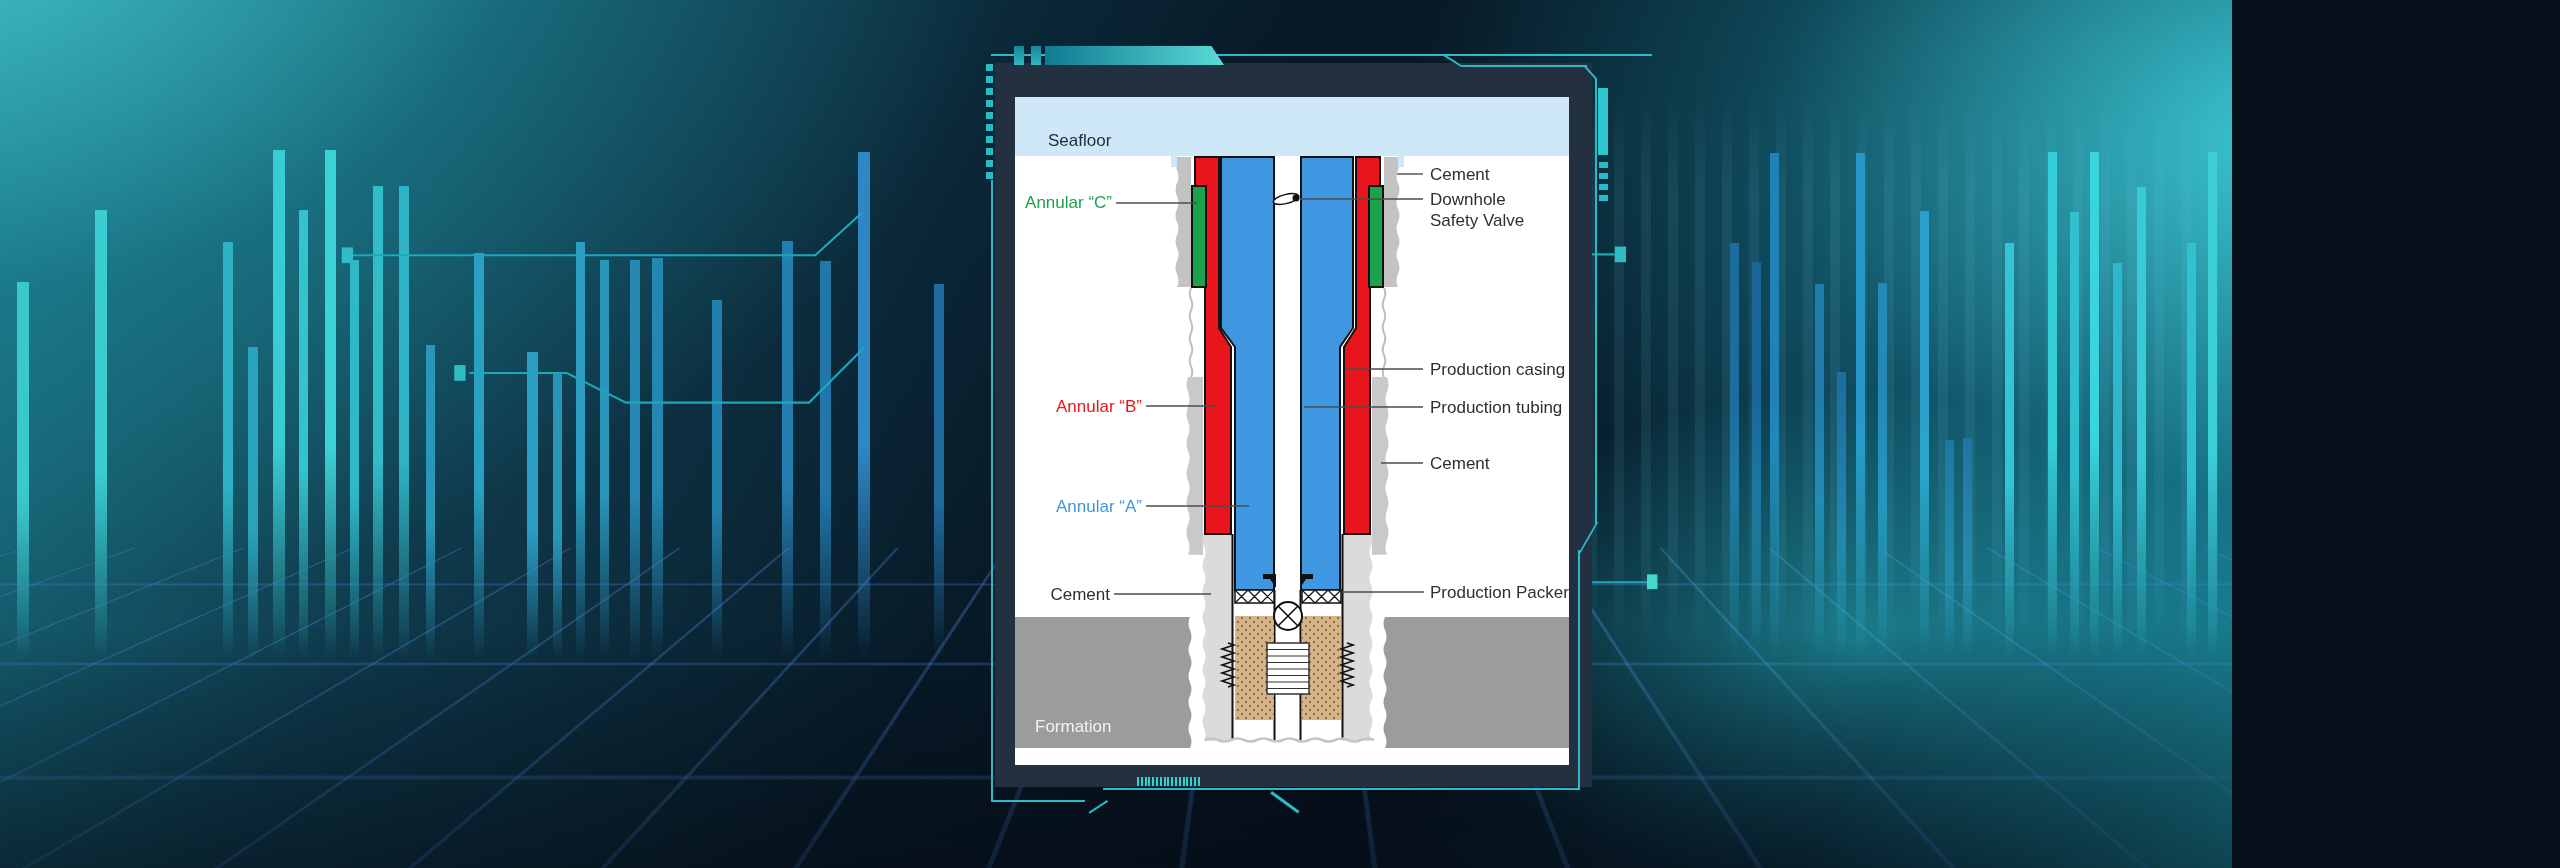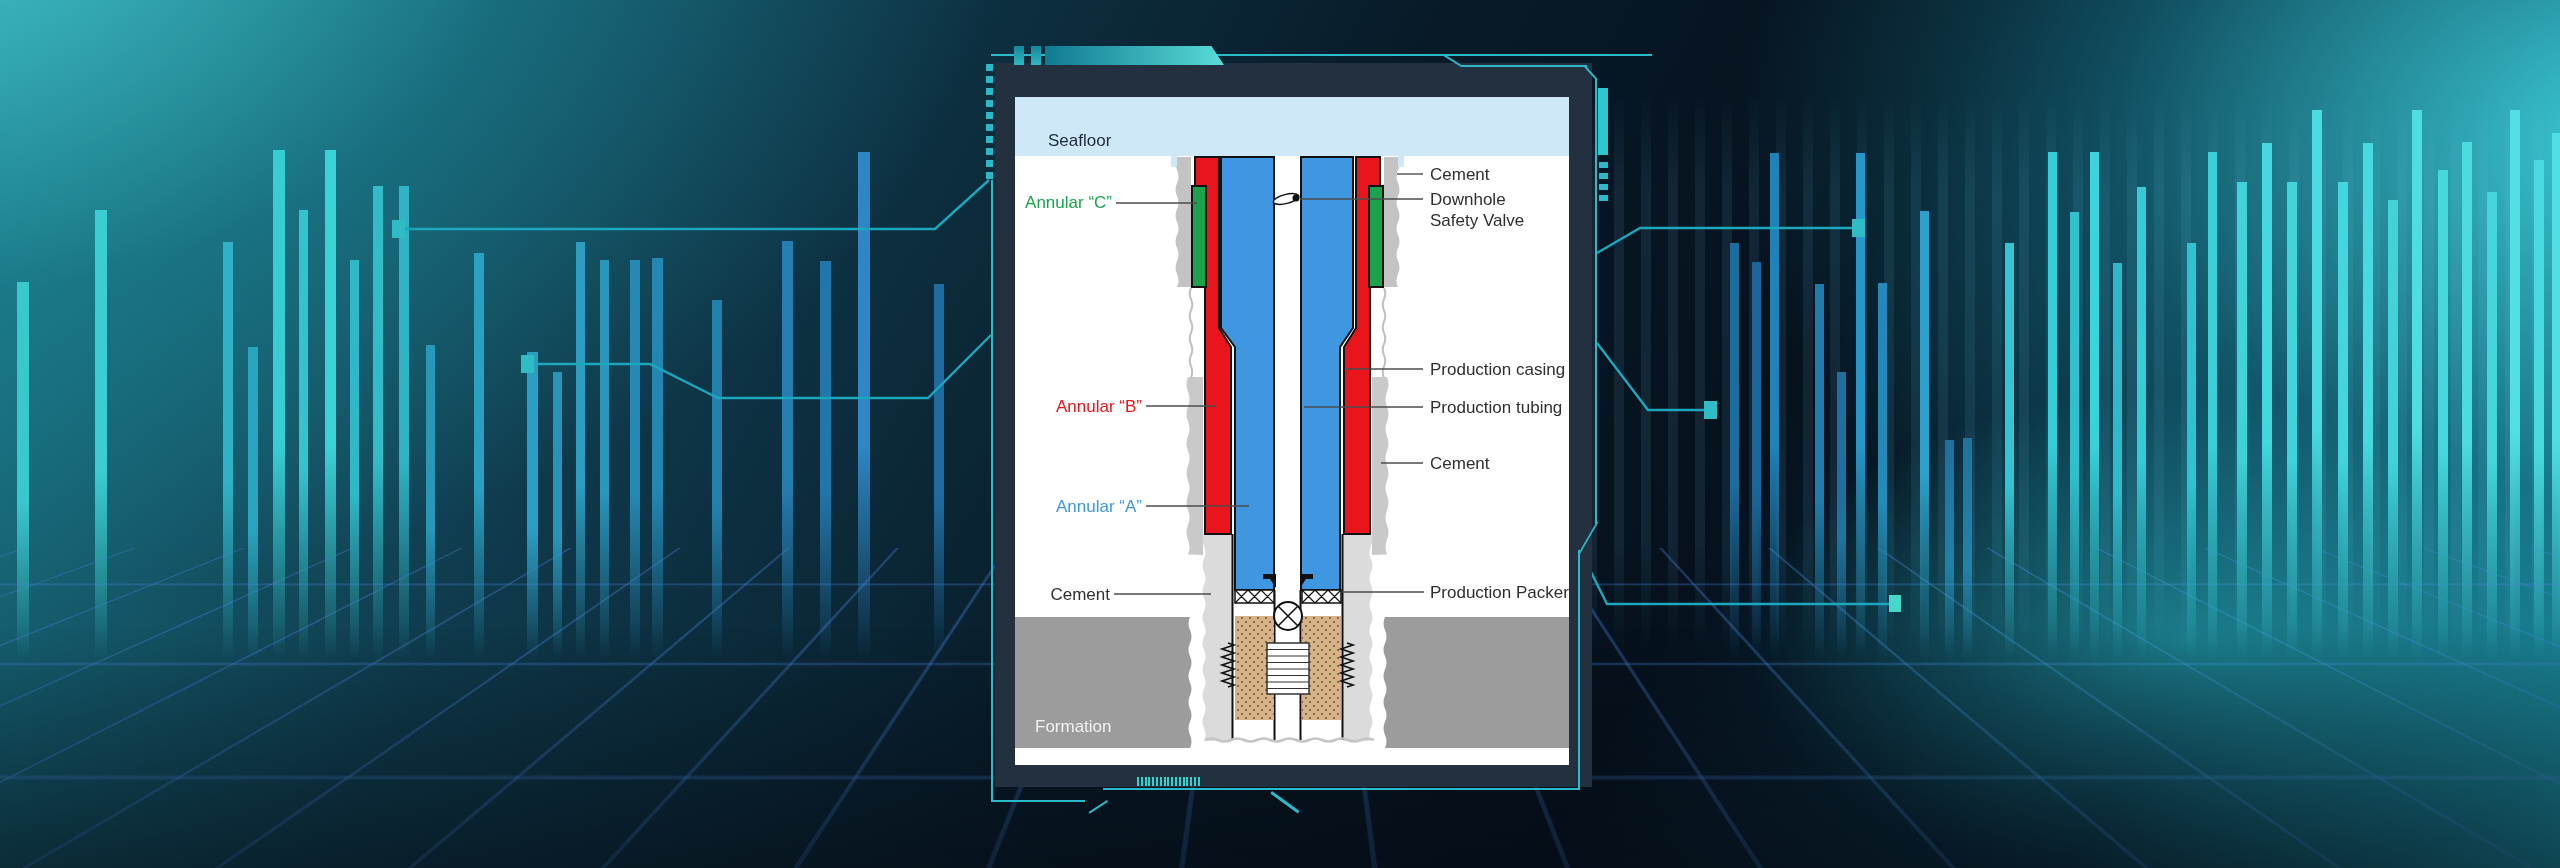--- a/index.html
+++ b/index.html
@@ -1,16 +1,16 @@
 <!DOCTYPE html>
 <html><head>
 <meta charset="utf-8">
 <style>
   html,body{margin:0;padding:0;background:#05101b;}
-  .stage{position:relative;width:2560px;height:868px;overflow:hidden;
+  .stage{position:relative;width:2232px;height:868px;overflow:hidden;
     font-family:"Liberation Sans",sans-serif;
     background:
       radial-gradient(1500px 1000px at -4% -14%, rgba(72,206,211,.95) 0%, rgba(28,130,146,.55) 42%, rgba(10,60,80,0) 74%),
       radial-gradient(1250px 850px at 103% 16%, rgba(64,214,224,.92) 0%, rgba(26,142,164,.45) 42%, rgba(10,60,80,0) 72%),
       linear-gradient(118deg,#1a7a8a 0%,#0f3a4c 26%,#081a28 48%,#06111d 66%,#0b2e40 84%,#1b8a9c 100%);}
   .layer{position:absolute;left:0;top:0;width:100%;height:100%;}
   
   .picket{position:absolute;left:1560px;top:90px;width:1000px;height:566px;
     background:repeating-linear-gradient(90deg, rgba(120,200,235,.10) 0 10px, rgba(0,0,0,0) 10px 27px);
     -webkit-mask-image:linear-gradient(180deg,transparent 0,#000 18%,#000 80%,transparent 100%);

